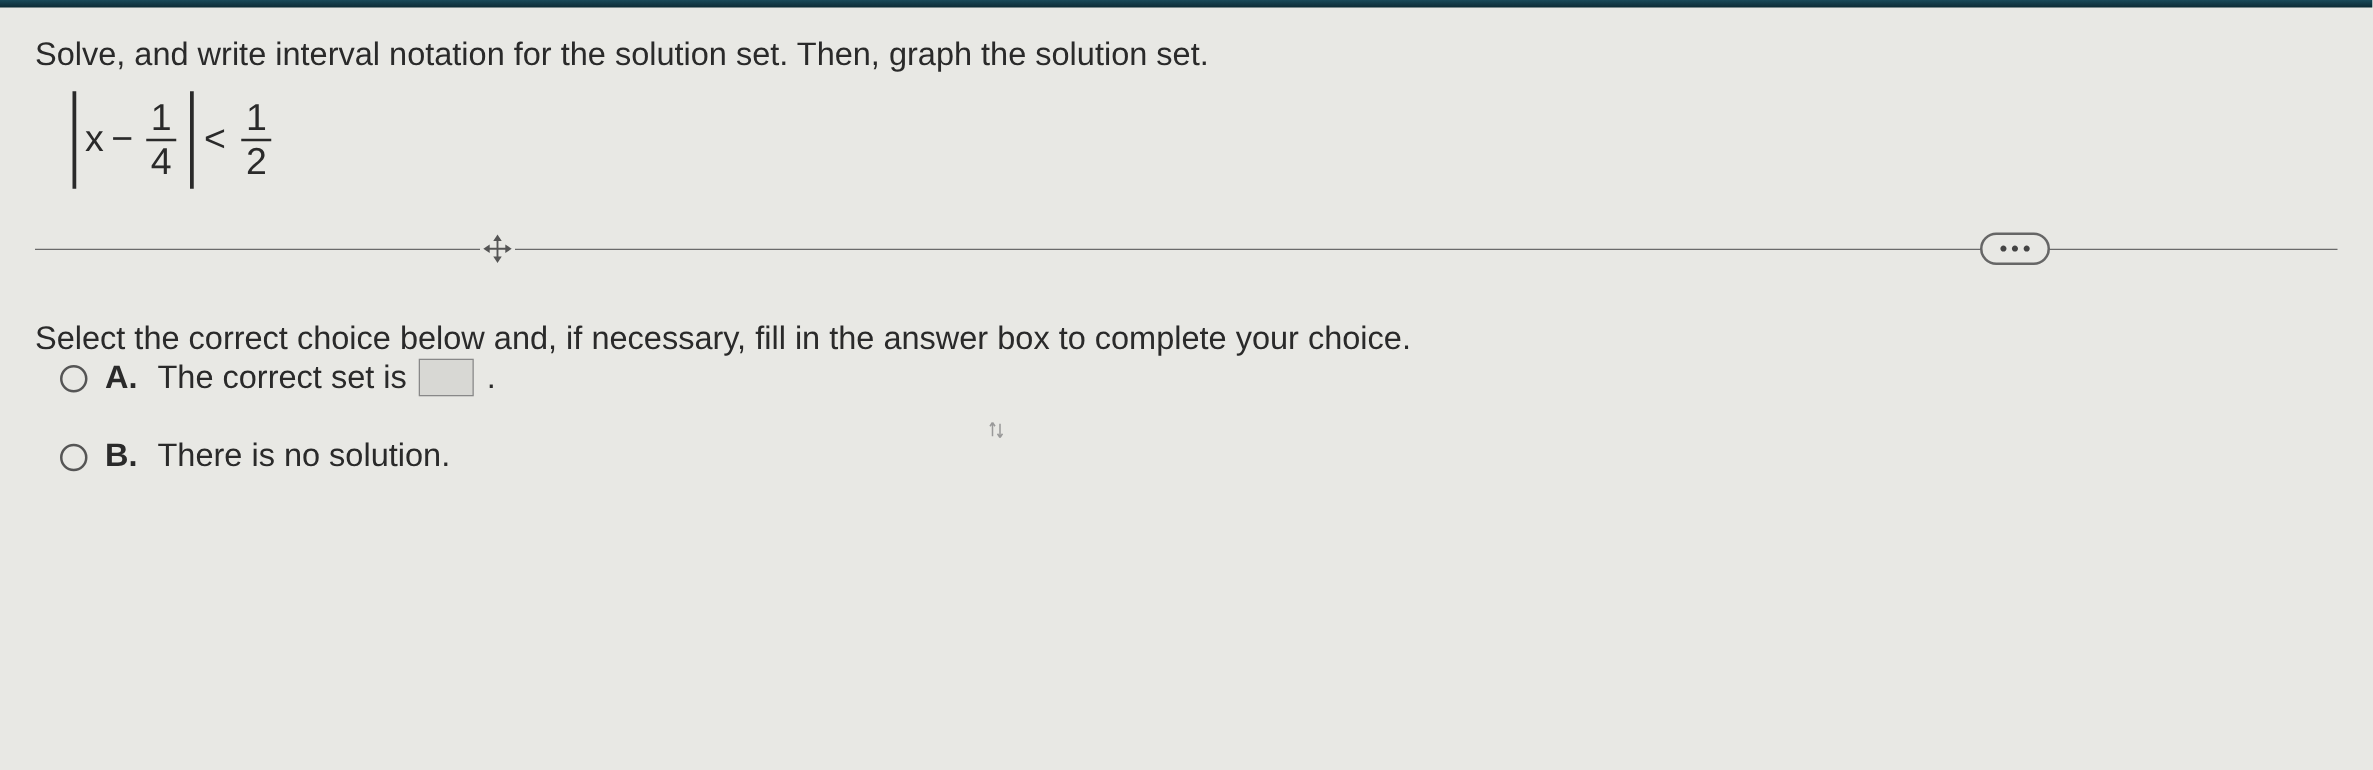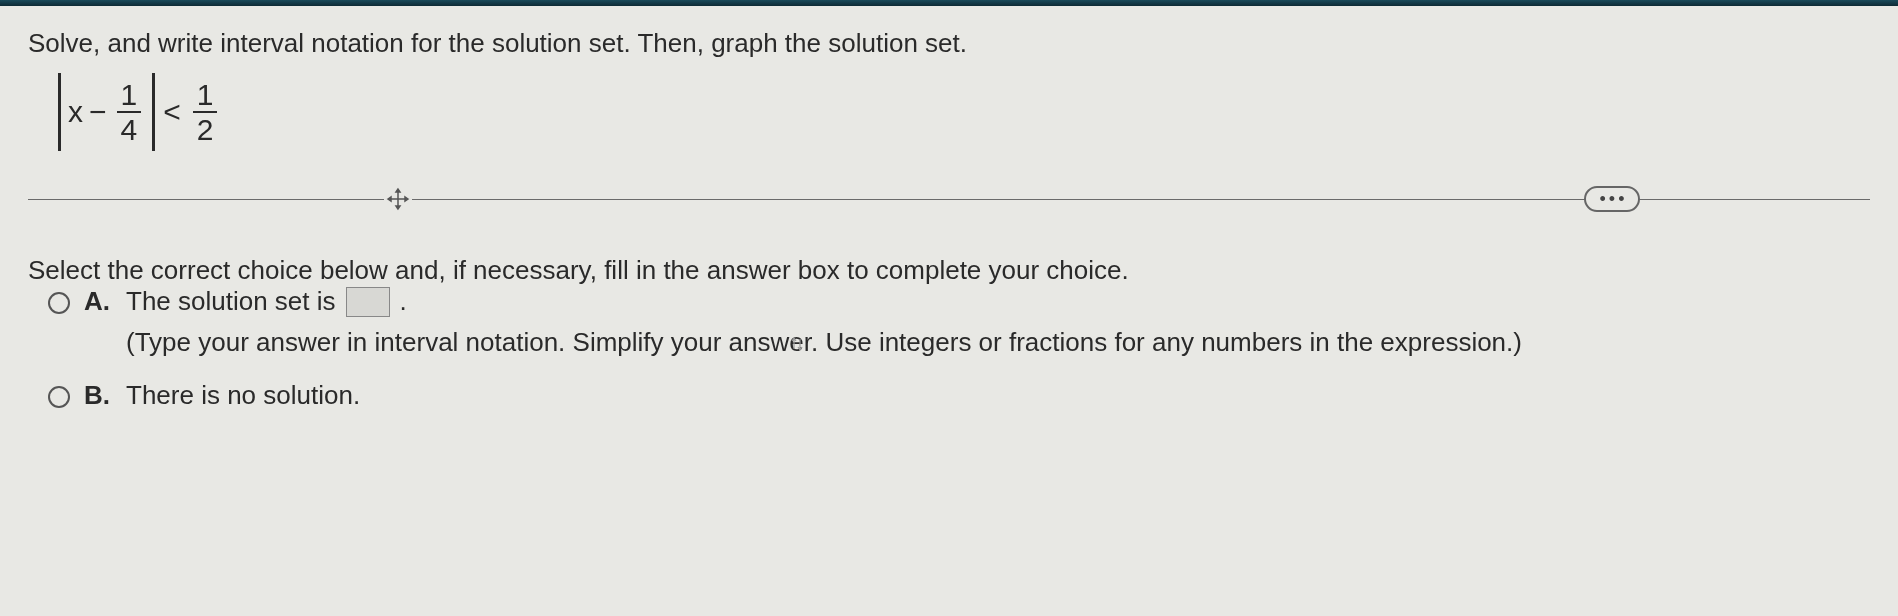--- a/index.html
+++ b/index.html
@@ -163,25 +163,24 @@
     <path d="M4 3 L4 14 M4 3 L2 6 M4 3 L6 6"></path>
     <path d="M10 15 L10 4 M10 15 L8 12 M10 15 L12 12"></path>
   </svg>
 </div>
 
 <div class="choice">
   <div class="radio"></div>
   <div class="choice-body">
     <div class="choice-line1">
       <span class="choice-label-bold">A.</span>
-      <span>The solution set is</span>
+      <span>The correct set is</span>
       <span class="answer-box"></span>
       <span>.</span>
     </div>
-    <div style="margin-left:42px;">(Type your answer in interval notation. Simplify your answer. Use integers or fractions for any numbers in the expression.)</div>
   </div>
 </div>
 
 <div class="choice">
   <div class="radio"></div>
   <div class="choice-body">
     <div class="choice-line1">
       <span class="choice-label-bold">B.</span>
       <span>There is no solution.</span>
     </div>

